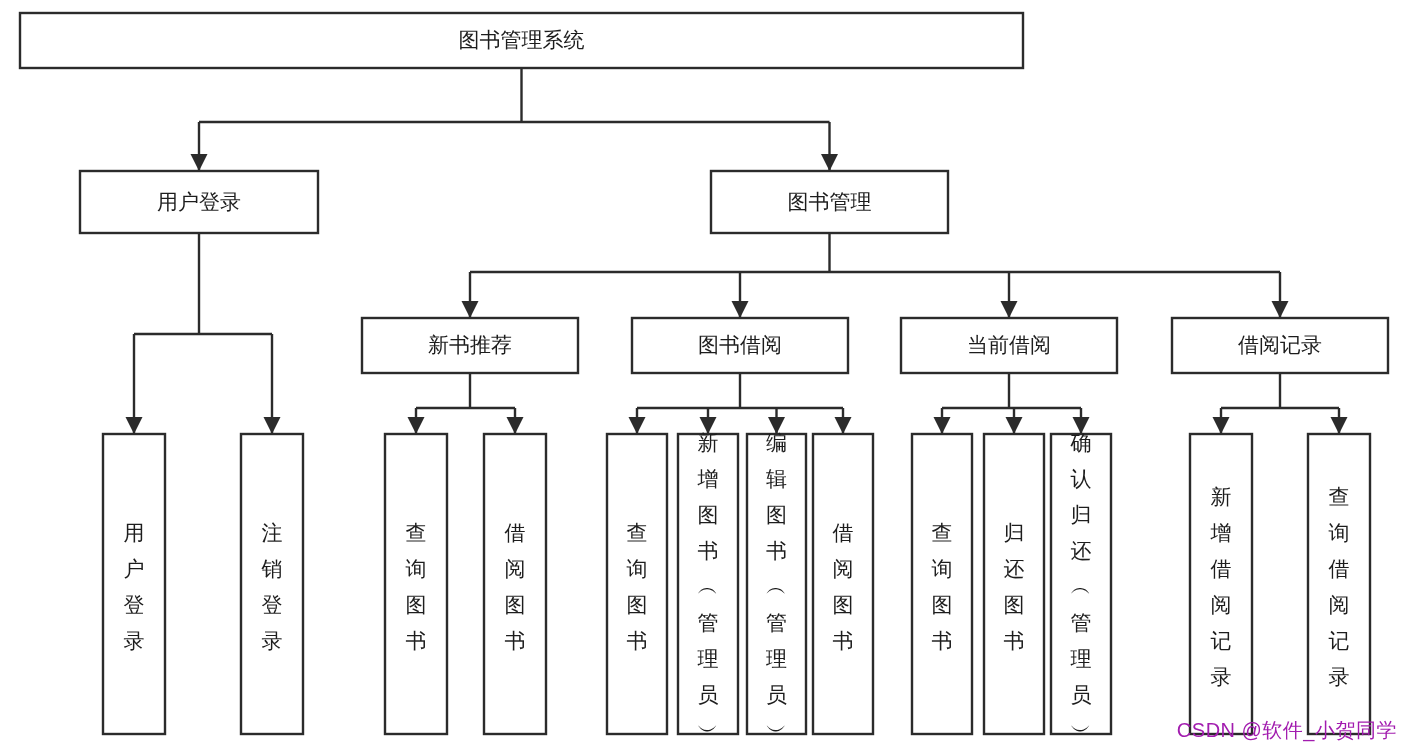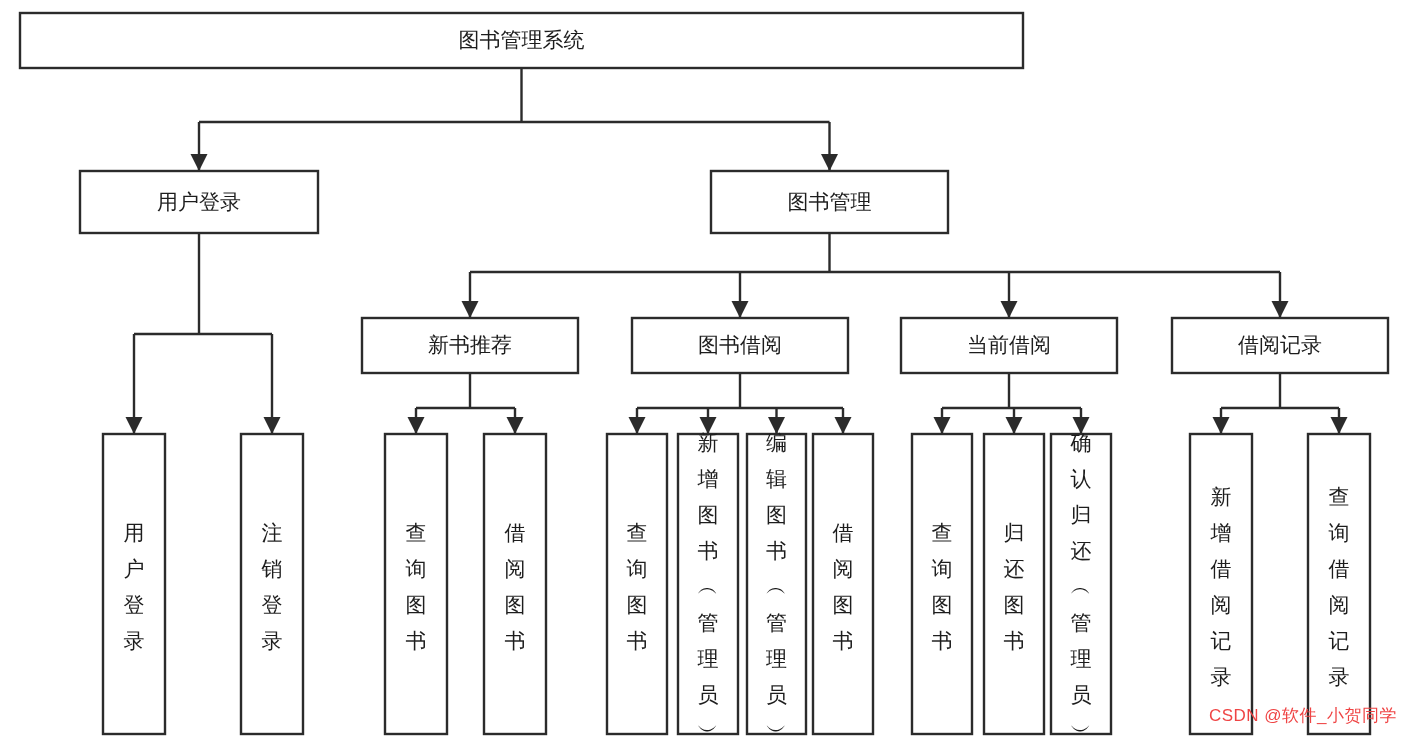--- a/index.html
+++ b/index.html
@@ -50,24 +50,24 @@
     fill: none;
     stroke-linecap: butt;
   }
   .edge-arrow {
     fill: #2b2b2b;
     stroke: none;
   }
   .watermark-text {
     position: absolute;
     right: 8px;
-    bottom: 20px;
-    font-family: "Liberation Sans", "DejaVu Sans", sans-serif;
-    font-size: 17px;
-    color: #ef4444;
+    bottom: 3px;
+    font-family: "Liberation Sans", "DejaVu Sans", sans-serif;
+    font-size: 20px;
+    color: #a21caf;
     white-space: nowrap;
     letter-spacing: 0.5px;
     user-select: none;
   }
 </style>
 </head>
 <body>
 
 <div id="diagram-root">
   <svg id="tree-svg" viewBox="0 0 1405 747" xmlns="http://www.w3.org/2000/svg">

